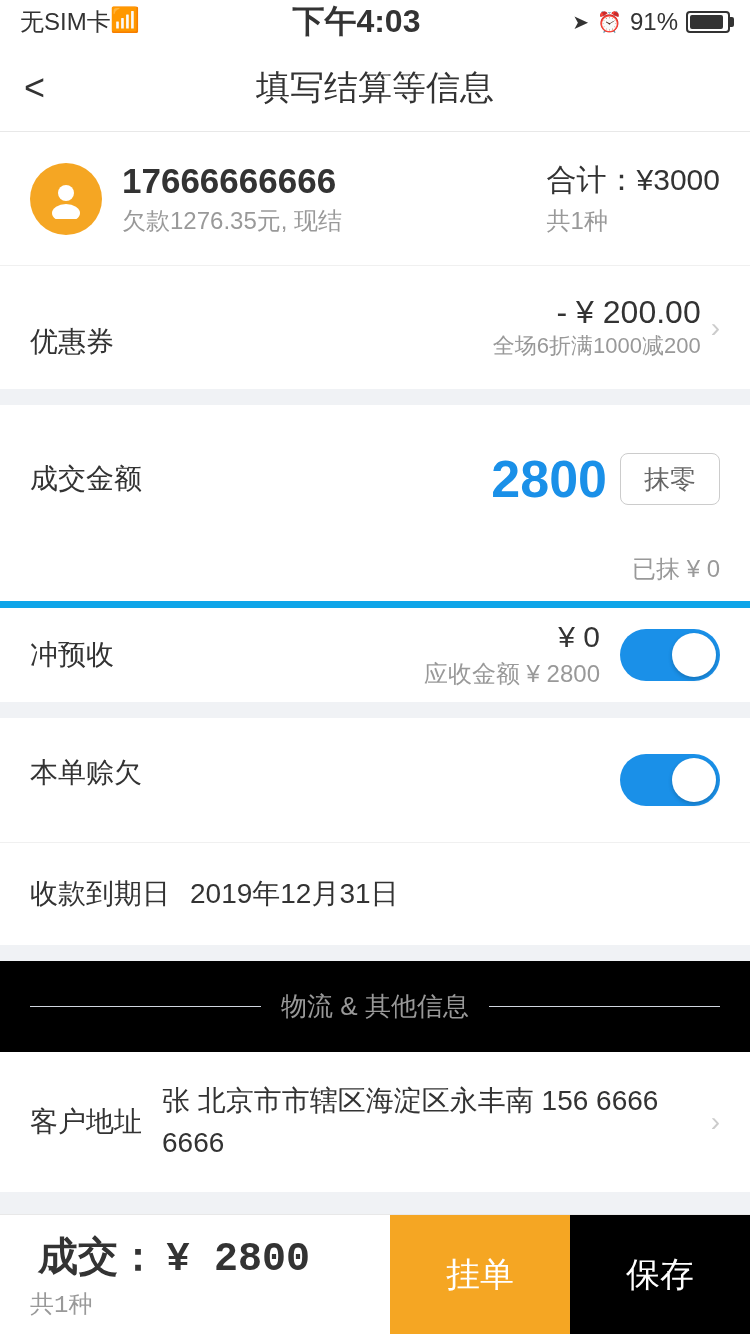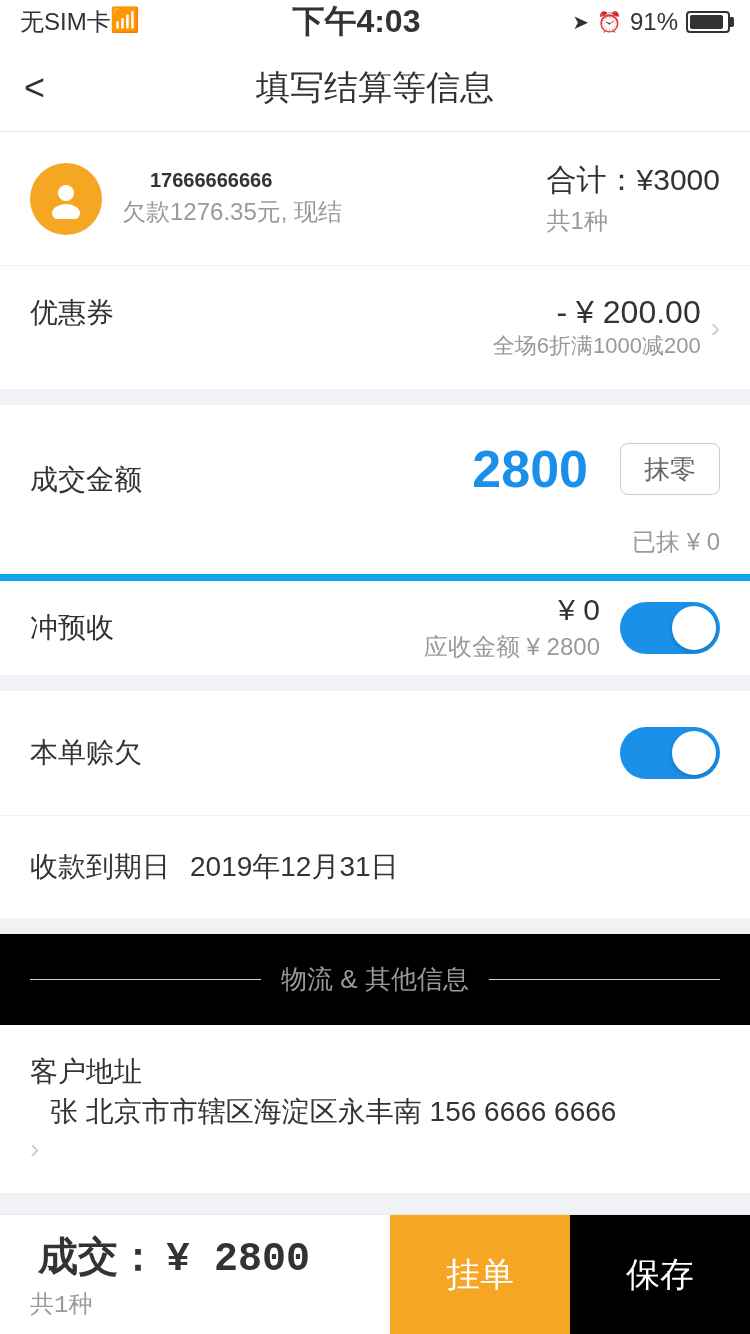--- a/index.html
+++ b/index.html
@@ -90,49 +90,49 @@
     }
     .customer-left { display: flex; align-items: center; gap: 20px; }
     .avatar {
       width: 72px; height: 72px;
       background: #f5a623;
       border-radius: 50%;
       display: flex; align-items: center; justify-content: center;
       font-size: 32px; color: #fff;
     }
     .customer-info {}
-    .customer-phone { font-size: 20px; font-weight: 600; color: #333; margin-left: 28px; }
+    .customer-phone { font-size: 35px; font-weight: 600; color: #333; }
     .customer-sub { font-size: 24px; color: #999; margin-top: 4px; }
     .customer-right { }
     .total-amount { font-size: 30px; color: #333; }
     .total-sub { font-size: 24px; color: #999; margin-top: 4px; }
 
     
     .coupon-row {
       display: flex;
-      align-items: flex-start;
+      align-items: flex-end;
       justify-content: space-between;
       padding: 28px 30px;
       border-top: 1px solid #f0f0f0;
     }
     .coupon-label { font-size: 28px; color: #333; }
     .coupon-right { display: flex; align-items: center; gap: 10px; }
     .coupon-amount { font-size: 32px; color: #333; font-weight: 500; }
     .coupon-desc { font-size: 22px; color: #999; }
     .chevron-icon { font-size: 28px; color: #ccc; }
 
     
     .amount-row {
       display: flex;
-      align-items: flex-end;
-      justify-content: space-between;
-      padding: 27px 30px;
+      align-items: center;
+      justify-content: space-between;
+      padding: 44px 30px;
     }
     .amount-label { font-size: 28px; color: #333; }
-    .amount-right { display: flex; align-items: center; gap: 32px; margin-top: 7px; }
+    .amount-right { display: flex; align-items: center; gap: 13px; }
     .amount-value { font-size: 52px; font-weight: 700; color: #1a90e8; }
     .round-off-btn {
       width: 100px; height: 52px;
       border: 1.5px solid #ccc;
       border-radius: 8px;
       display: flex; align-items: center; justify-content: center;
       font-size: 26px; color: #666;
       cursor: pointer;
     }
     .amount-sub { font-size: 24px; color: #999; text-align: right; padding-right: 30px; padding-bottom: 16px; }
@@ -166,21 +166,20 @@
       position: absolute;
       top: 4px;
       box-shadow: 0 2px 4px rgba(0,0,0,0.2);
       transition: left 0.2s;
     }
     .toggle.on .toggle-knob { left: 52px; }
 
     
     .arrears-row {
       display: flex;
-      align-items: center;
       justify-content: space-between;
       padding: 36px 30px;
     }
     .arrears-label { font-size: 28px; color: #333; }
 
     
     .due-row {
       display: flex;
       align-items: center;
       padding: 32px 30px;
@@ -204,23 +203,23 @@
     }
     .section-divider-text {
       font-size: 26px;
       color: #999;
       padding: 0 20px;
     }
 
     
     .address-row {
       display: flex;
+      align-items: center;
       justify-content: space-between;
       padding: 28px 30px;
-      flex-direction: column;
     }
     .address-label { font-size: 28px; color: #333; min-width: 80px; }
     .address-value { font-size: 28px; color: #333; flex: 1; margin-left: 20px; line-height: 1.5; }
 
     
     .bottom-bar {
       position: fixed;
       bottom: 0; left: 0;
       width: 750px;
       height: 120px;

